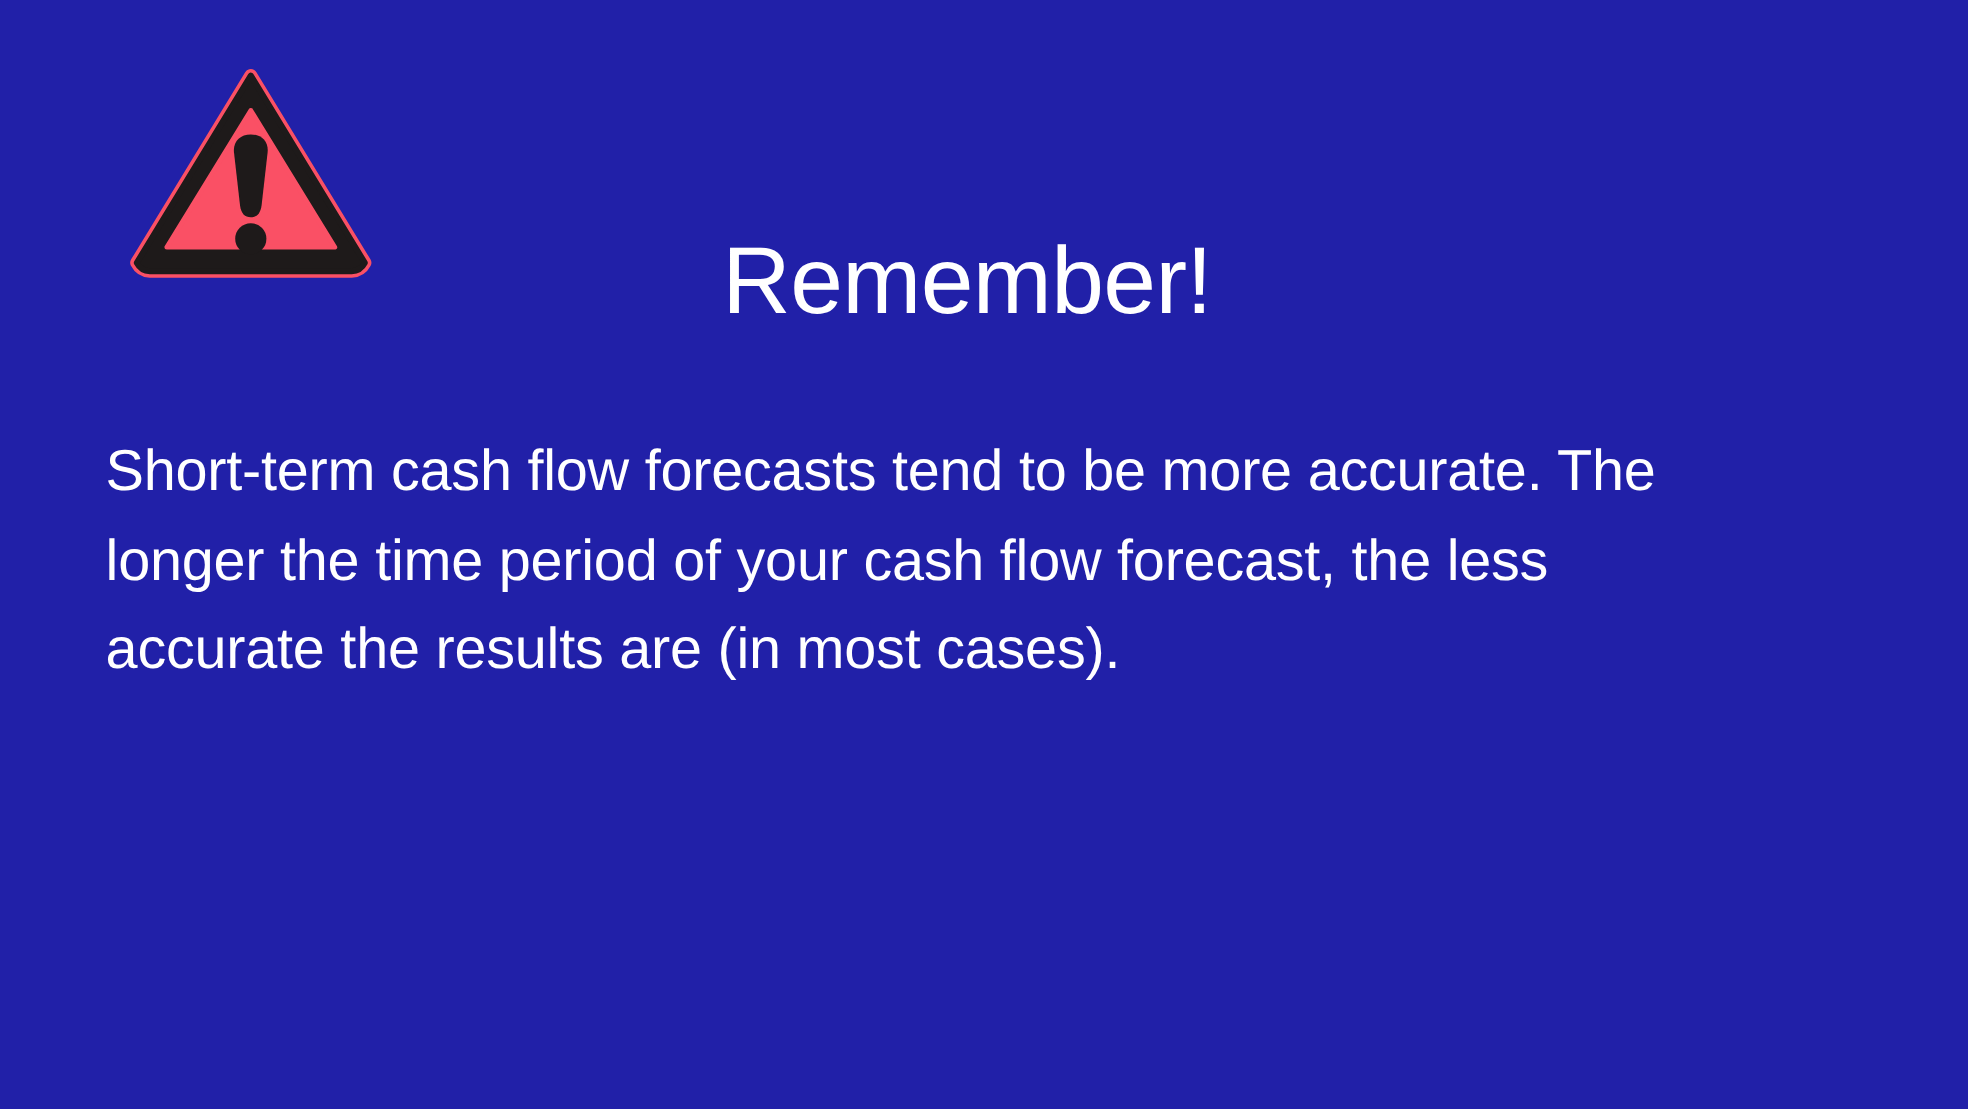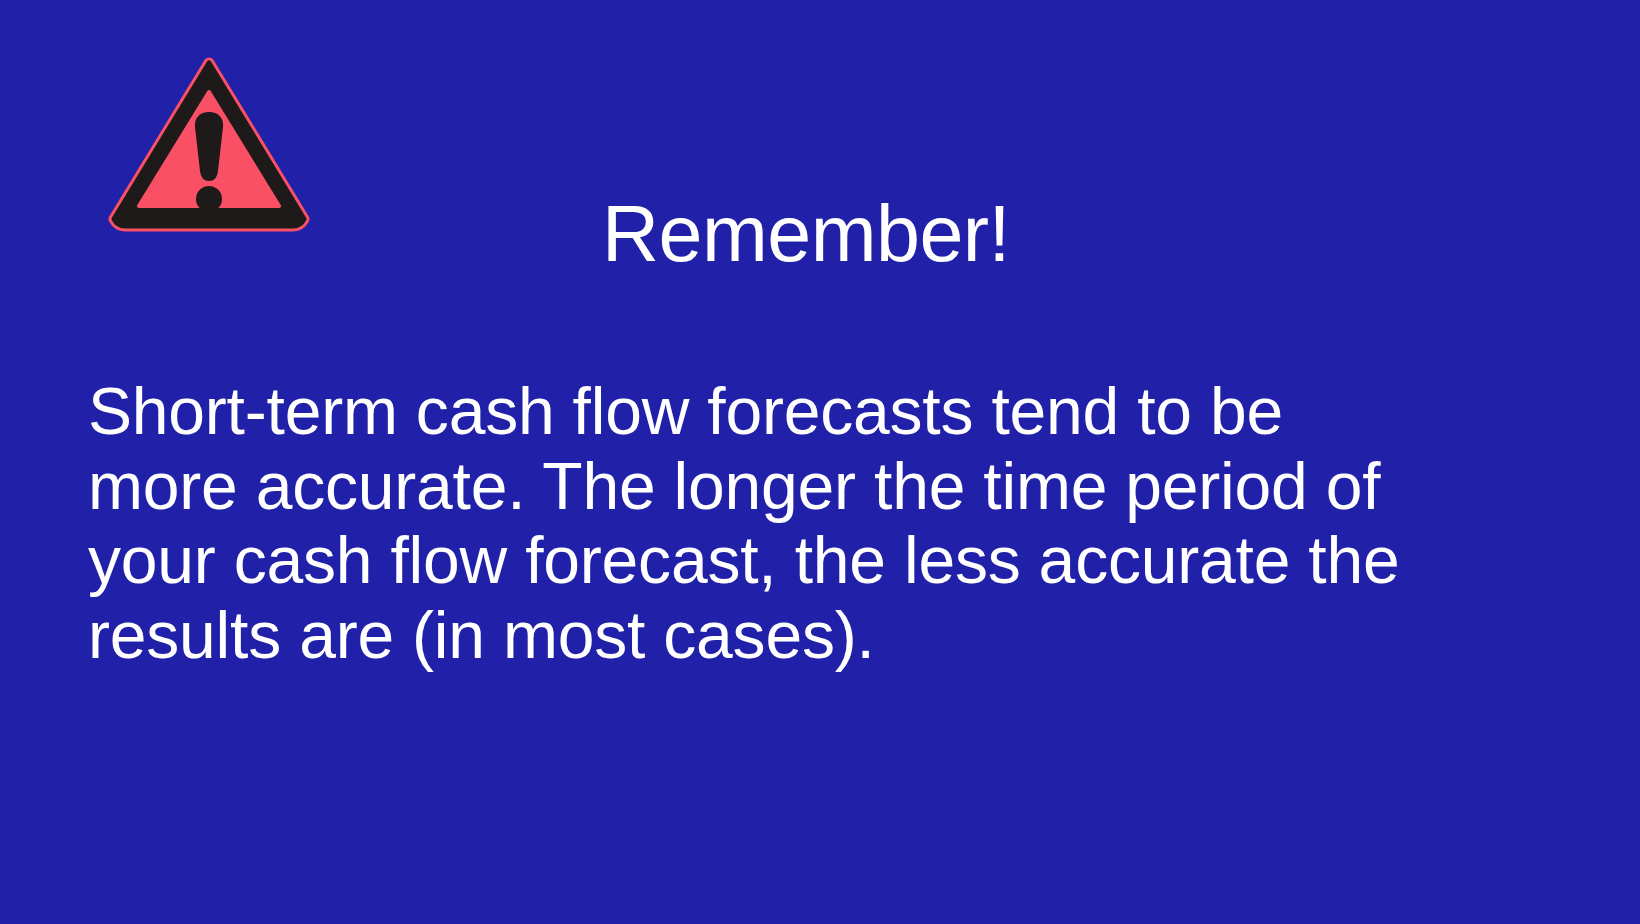--- a/index.html
+++ b/index.html
@@ -48,21 +48,21 @@
     letter-spacing: -0.5px;
     white-space: nowrap;
   }
   .slide-body {
     position: absolute;
     left: 88px;
     top: 308px;
     width: 1345px;
     color: #ffffff;
     font-family: "Liberation Sans", sans-serif;
-    font-size: 66px;
+    font-size: 48px;
     font-weight: 400;
     line-height: 74.5px;
     letter-spacing: -0.2px;
     text-align: left;
   }
 </style>
 </head>
 <body>
 
 <div class="slide">

